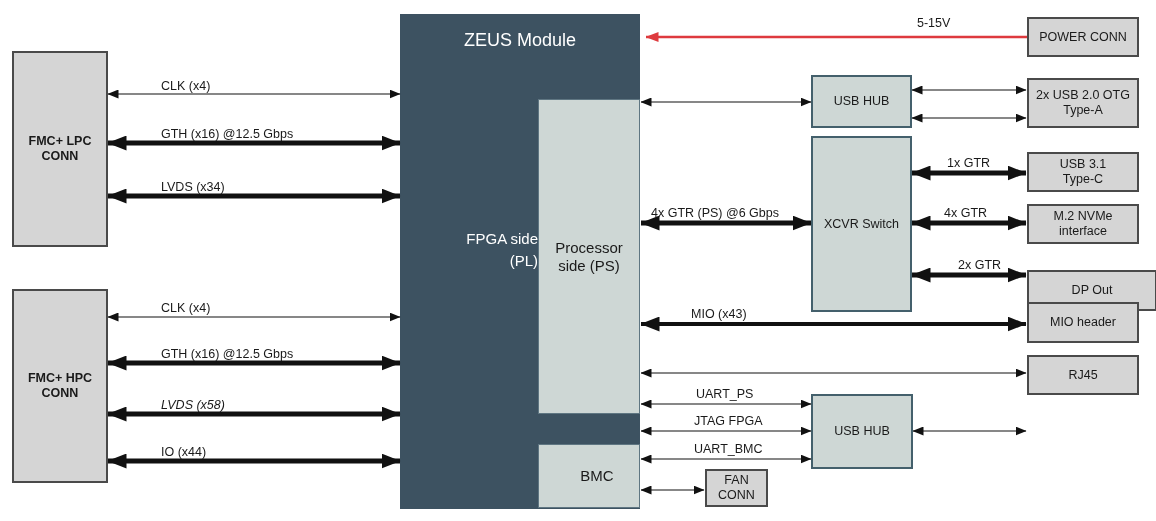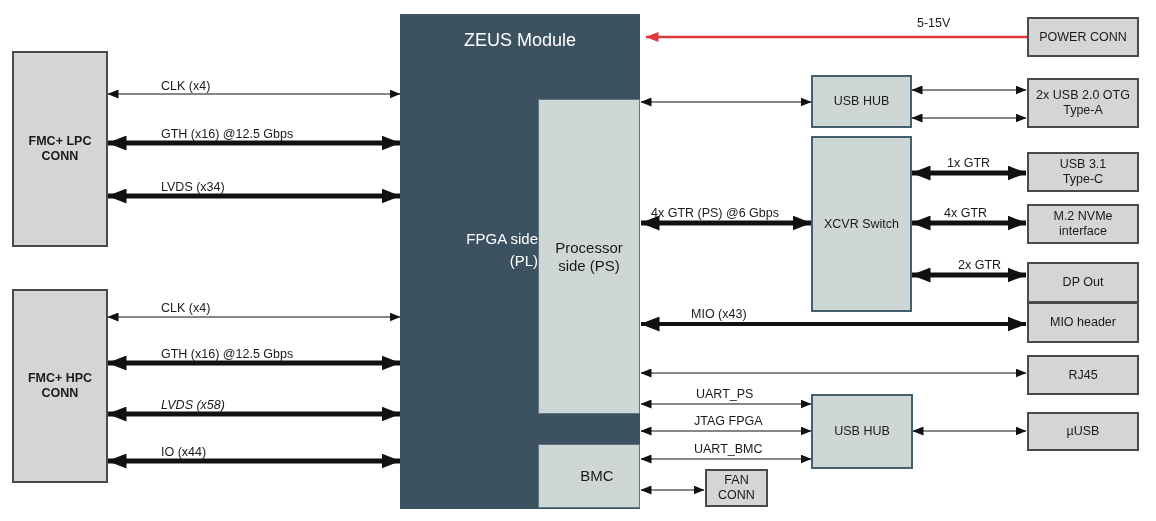--- a/index.html
+++ b/index.html
@@ -79,31 +79,28 @@
 Type-A</span>
   </div>
   <div class="box gray" style="left:1027px;top:152px;width:112px;height:40px;">
     <span class="lbl">USB 3.1
 Type-C</span>
   </div>
   <div class="box gray" style="left:1027px;top:204px;width:112px;height:40px;">
     <span class="lbl">M.2 NVMe
 interface</span>
   </div>
-  <div class="box gray" style="left:1027px;top:262px;width:112px;height:41px;">
+  <div class="box gray" style="left:1027px;top:270px;width:130px;height:41px;">
     <span class="lbl">DP Out</span>
   </div>
   <div class="box gray" style="left:1027px;top:302px;width:112px;height:41px;">
     <span class="lbl">MIO header</span>
   </div>
   <div class="box gray" style="left:1027px;top:355px;width:112px;height:40px;">
     <span class="lbl">RJ45</span>
-  </div>
-  <div class="box gray" style="left:1027px;top:412px;width:112px;height:39px;">
-    <span class="lbl">µUSB</span>
   </div>
 
   <svg class="wires" width="1156" height="521" viewBox="0 0 1156 521">
     <defs>
       <marker id="tR" markerUnits="userSpaceOnUse" markerWidth="11" markerHeight="9" refX="10.5" refY="4.5">
         <path d="M0,0 L11,4.5 L0,9 Z" fill="#111"></path>
       </marker>
       <marker id="tL" markerUnits="userSpaceOnUse" markerWidth="11" markerHeight="9" refX="0.5" refY="4.5">
         <path d="M11,0 L0,4.5 L11,9 Z" fill="#111"></path>
       </marker>

